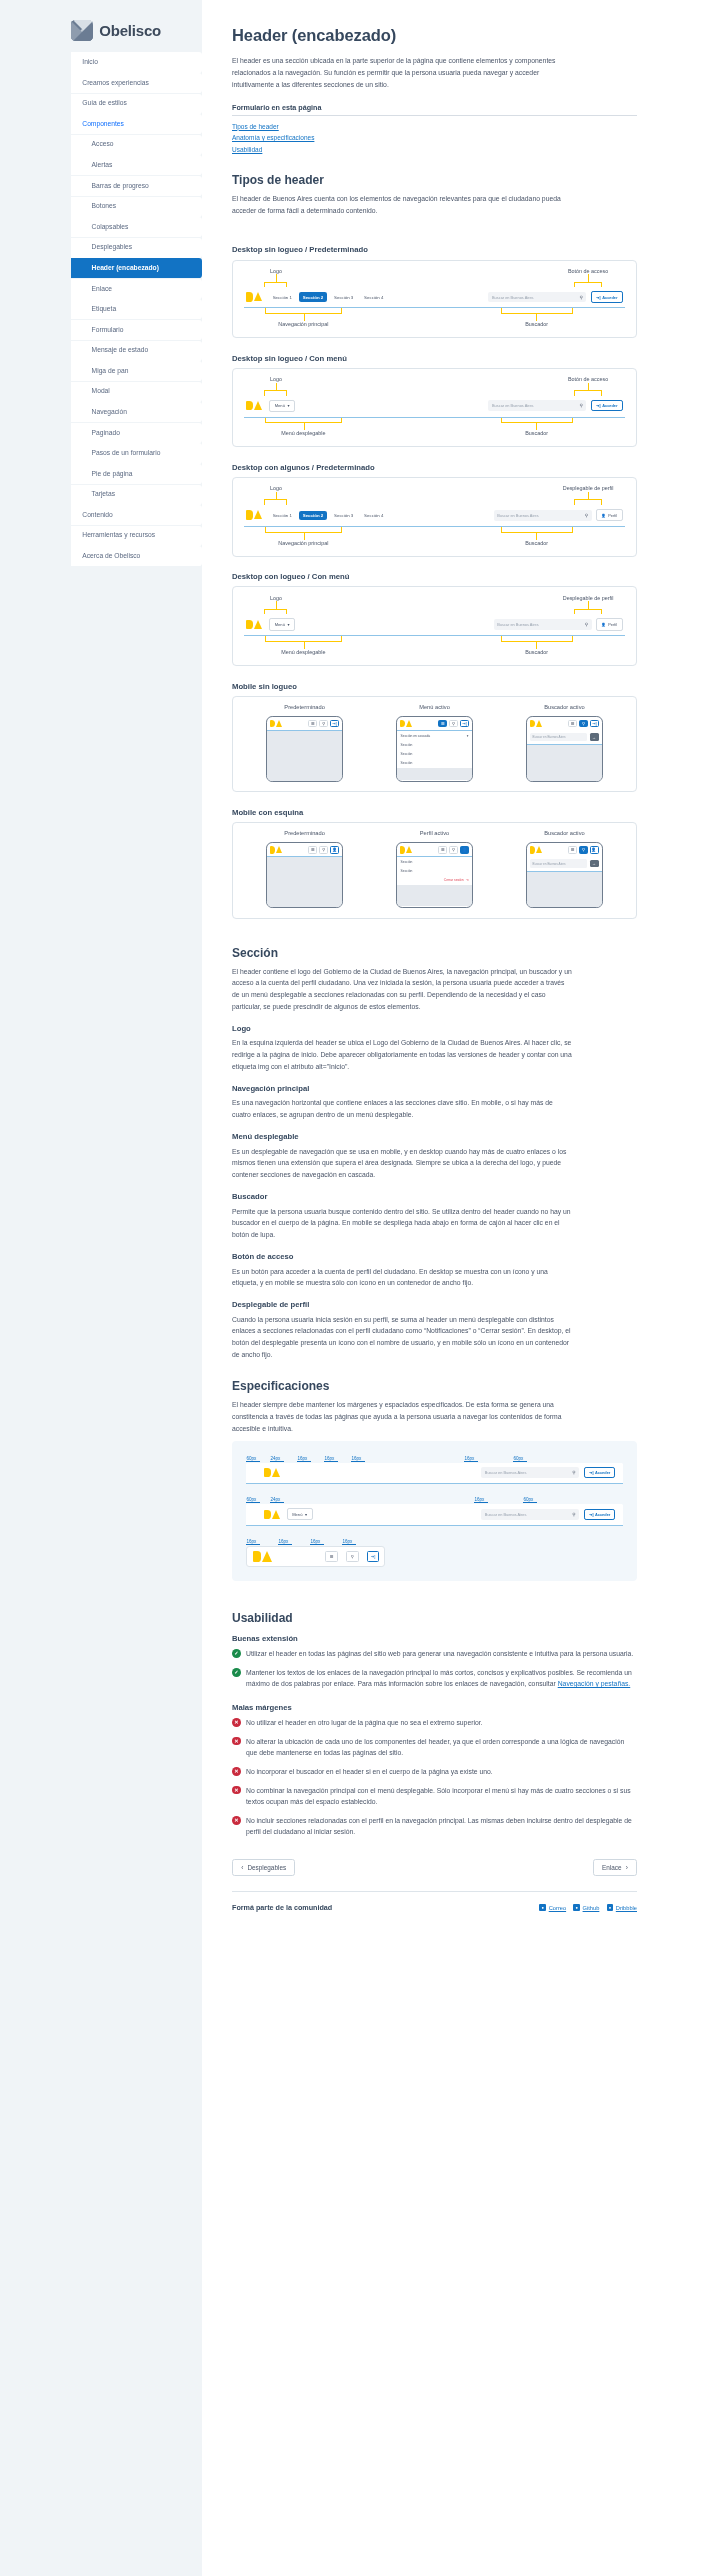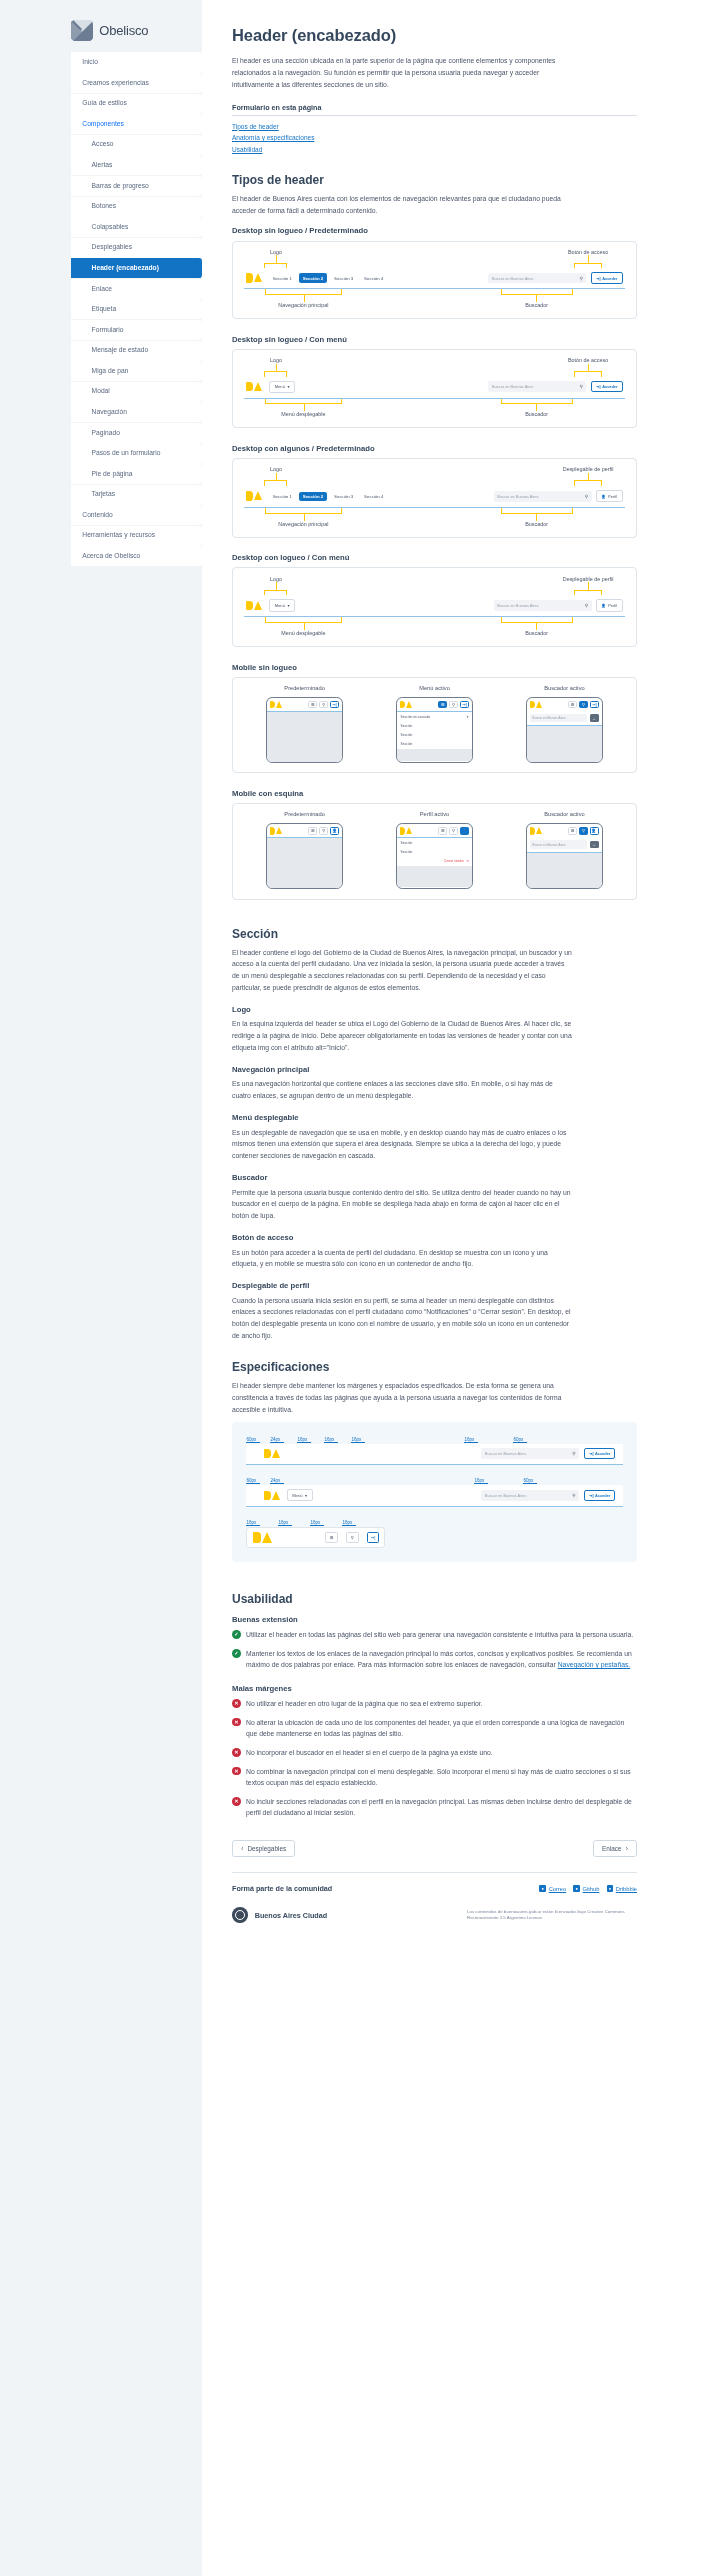--- a/index.html
+++ b/index.html
@@ -22,21 +22,21 @@
       border-right: 10.8px solid transparent; border-bottom: 10.8px solid transparent; }
   .brand-mark .bl { position: absolute; left:0; bottom:0; width:0;height:0;
       border-left: 10.8px solid #8e9cae; border-bottom: 10.8px solid #8e9cae;
       border-right: 10.8px solid transparent; border-top: 10.8px solid transparent;}
   .brand-mark .br { position:absolute; right:0; bottom:0; width:0;height:0;
       border-right:10.8px solid #6b7c93; border-bottom:10.8px solid #6b7c93;
       border-left:10.8px solid transparent; border-top:10.8px solid transparent;}
   .brand-mark .tr { position:absolute; right:0; top:0; width:0;height:0;
       border-right:10.8px solid #d8dfe6; border-top:10.8px solid #d8dfe6;
       border-left:10.8px solid transparent; border-bottom:10.8px solid transparent;}
-  .brand-text { font-size: 13px; font-weight: 400; color: #3d4a5c; letter-spacing: -0.2px; }
+  .brand-text { font-size: 15px; font-weight: 700; color: #3d4a5c; letter-spacing: -0.2px; }
 
   .nav { display: flex; flex-direction: column; }
   .nav-item { background: #ffffff; margin: 0 0 0.5px 0; padding: 5.7px 8.2px 5.7px 20.6px;
       font-size: 6.7px; color: #5a6880; line-height: 1.3; border-radius: 0 3.1px 3.1px 0;
       cursor: pointer; width: 131px; margin-left: 71px; }
   .nav-item.level1 { padding-left: 11.3px; }
   .nav-item.level2 { padding-left: 20.6px; }
   .nav-item.section { color: #0d6efd; }
   .nav-item.active { background: #1273c4; color: #ffffff; font-weight: 700; }
 
@@ -197,21 +197,21 @@
         <a href="#">Anatomía y especificaciones</a>
         <a href="#">Usabilidad</a>
       </div>
 
     <div style="height:15.5px"></div>
     <h2 class="sec">Tipos de header</h2>
     <p class="body" style="max-width:330px">El header de Buenos Aires cuenta con los elementos de navegación relevantes para que el ciudadano pueda acceder de forma fácil a determinado contenido.</p>
 
     <div id="desktop-cards">
         <div>
-          <h3 class="sub" style="margin-top:10px">Desktop sin logueo / Predeterminado</h3>
+          <h3 class="sub" style="margin-top:29px">Desktop sin logueo / Predeterminado</h3>
           <div class="demo-card">
             <div style="display:flex;justify-content:space-between;padding:0 3.1px">
               <div style="width:57px">
                 <div class="blabel">Logo</div>
                 <div class="stem"></div>
                 <div class="brk" style="width:23px;margin:0 auto"></div>
               </div>
               <div style="width:67px">
                 <div class="blabel">Botón de acceso</div>
                 <div class="stem"></div>
@@ -762,21 +762,16 @@
           <a href="#" class="social">
             <span class="sq">●</span>
             <span>Github</span>
           </a>
           <a href="#" class="social">
             <span class="sq">●</span>
             <span>Dribbble</span>
           </a>
         </div>
     </div>
-    <div class="foot-bot">
-      <div class="ba-seal"></div>
-      <div class="ba-name">Buenos Aires Ciudad</div>
-      <div class="foot-legal">Los contenidos de buenosaires.gob.ar están licenciados bajo Creative Commons Reconocimiento 2.5 Argentina License.</div>
-    </div>
 
   </main>
 </div>
 
 
 </body></html>

